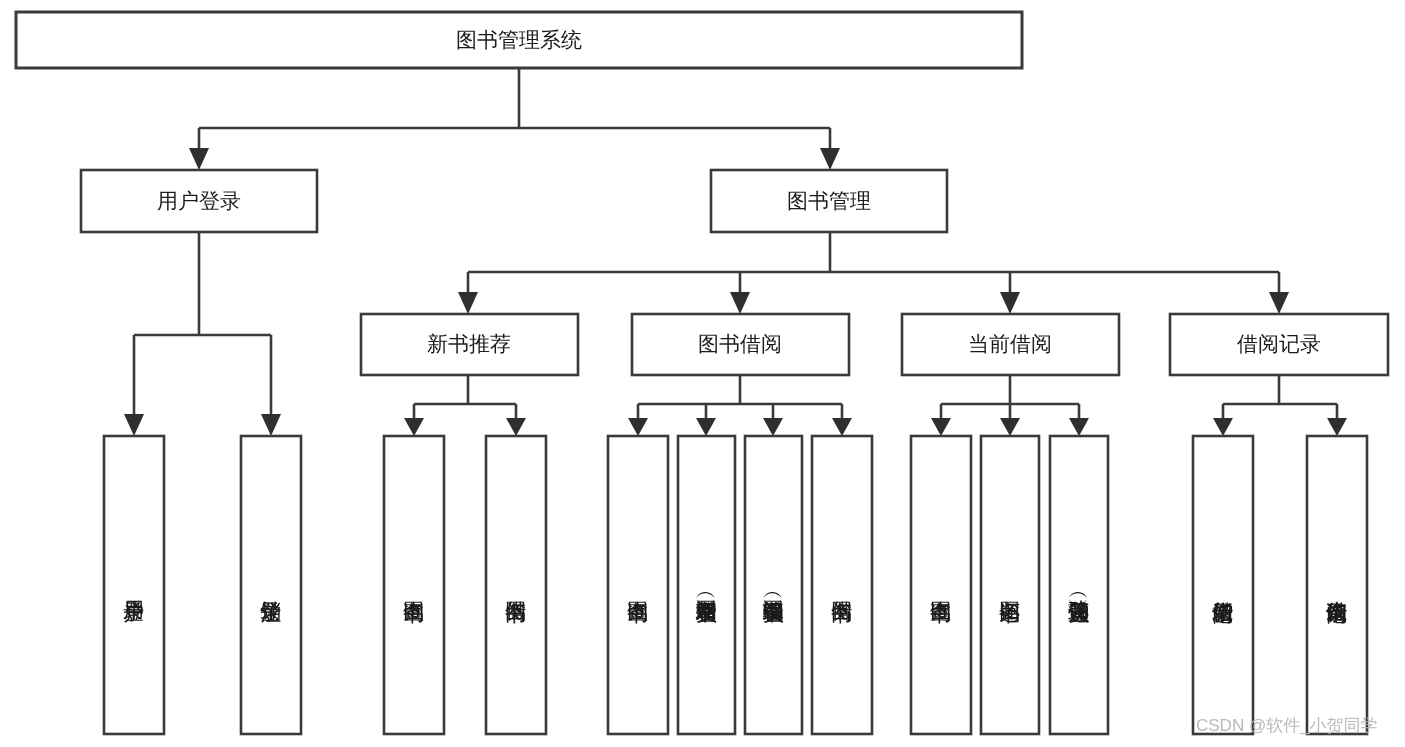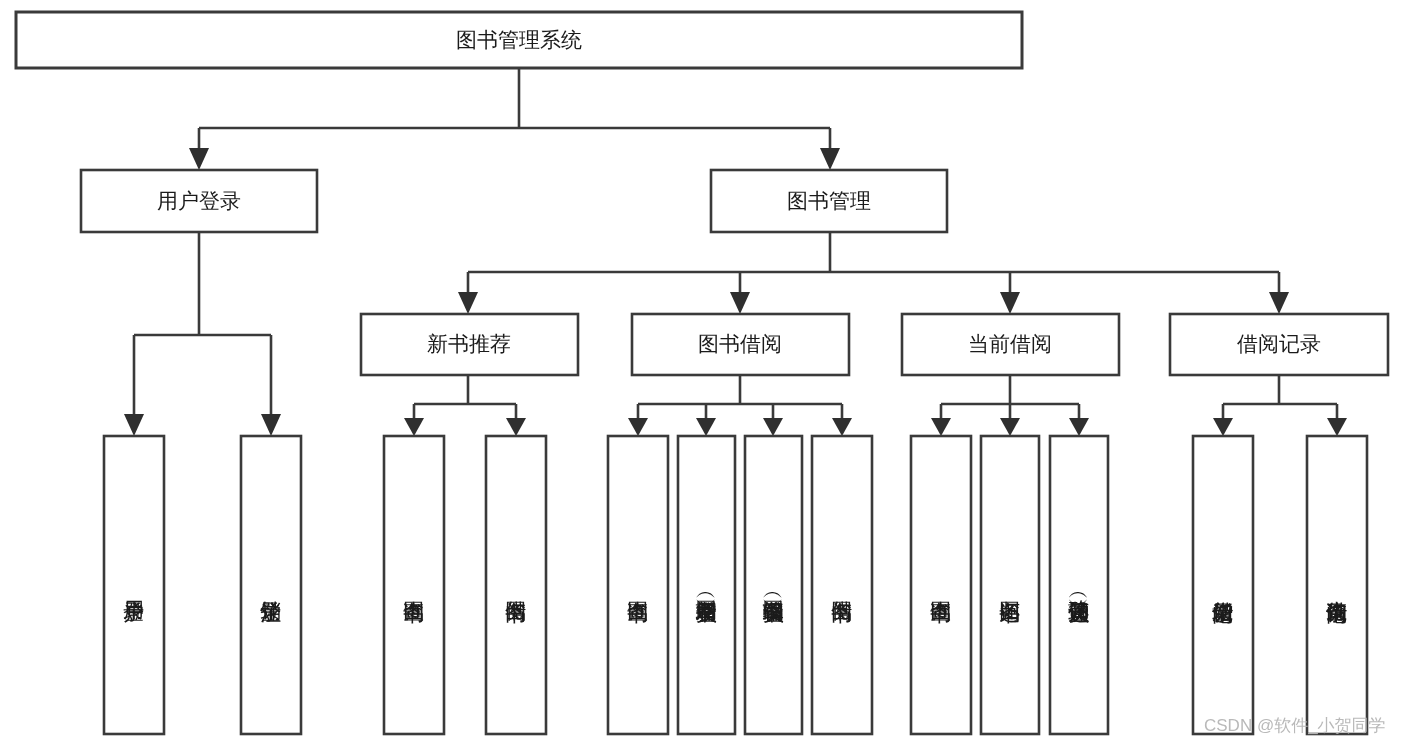--- a/index.html
+++ b/index.html
@@ -64,21 +64,20 @@
     white-space: nowrap;
     letter-spacing: 0.5px;
     pointer-events: auto;
   }
   .watermark {
     position: absolute;
     font-family: "Liberation Sans", "DejaVu Sans", sans-serif;
     font-size: 17px;
     color: #b9b9b9;
     white-space: nowrap;
-    padding-left: 8px;
   }
 </style>
 </head>
 <body>
 
 <div id="diagram-root">
 
   <svg class="diagram-canvas" viewBox="0 0 1405 747">
 
     <g>

